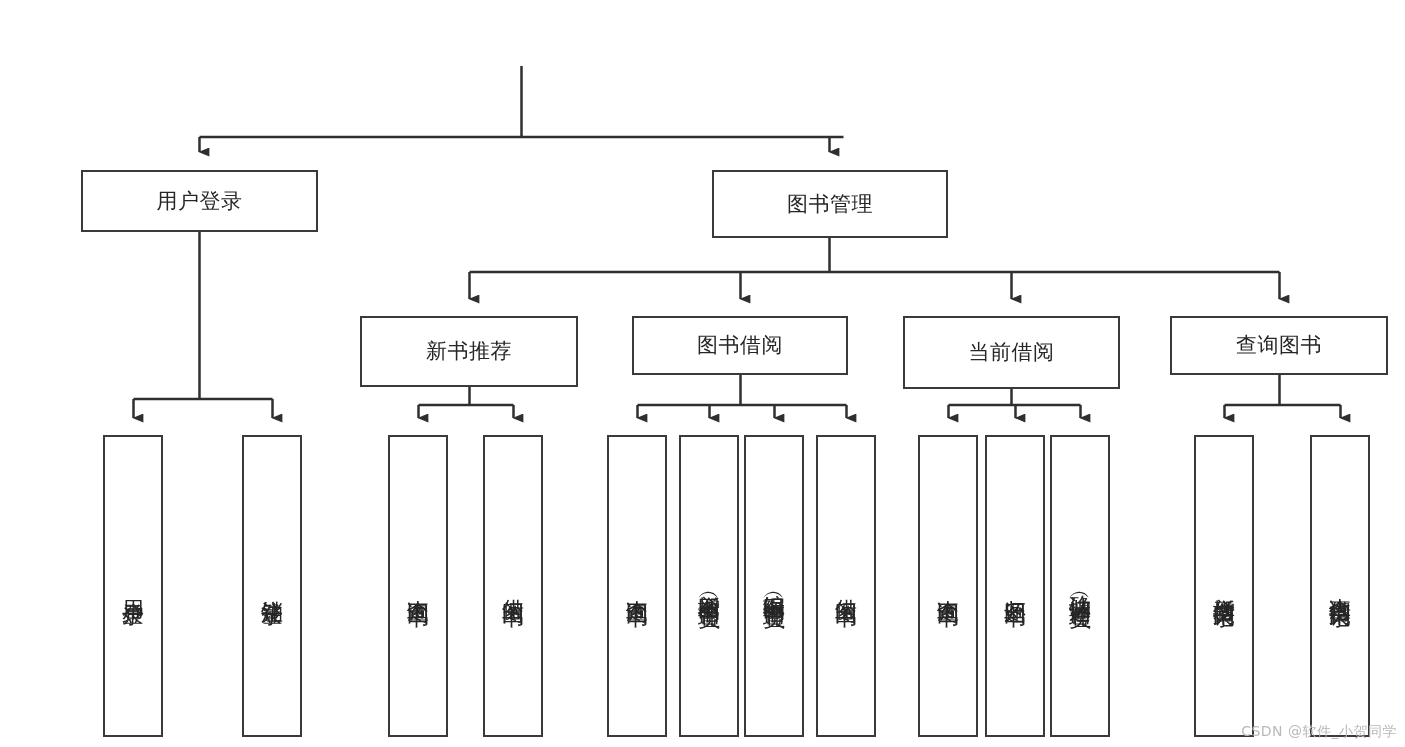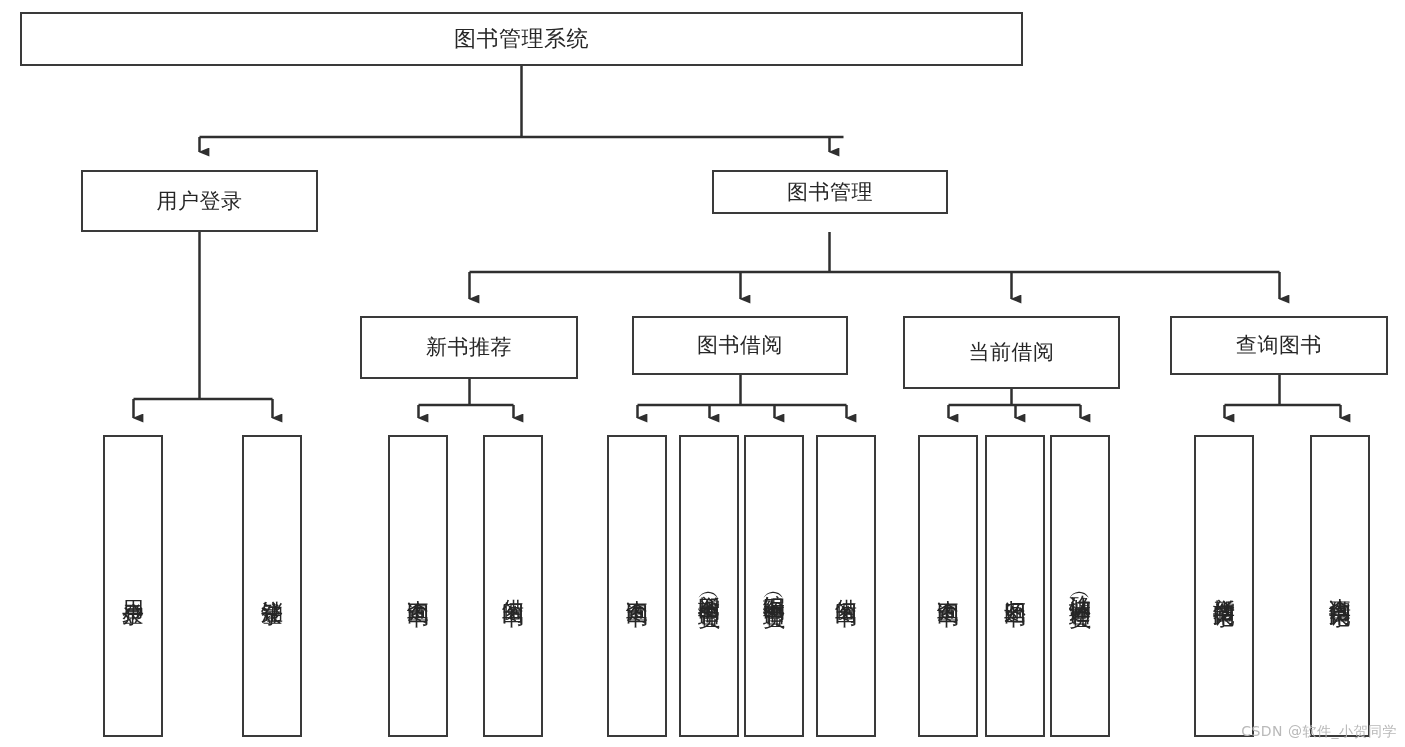--- a/index.html
+++ b/index.html
@@ -120,32 +120,29 @@
       <path d="M 1015.5 405 L 1015.5 418" marker-end="url(#arrow)"></path>
       <path d="M 1080.5 405 L 1080.5 418" marker-end="url(#arrow)"></path>
 
       <path d="M 1279.5 375 L 1279.5 405"></path>
       <path d="M 1224.5 405 L 1340.5 405"></path>
       <path d="M 1224.5 405 L 1224.5 418" marker-end="url(#arrow)"></path>
       <path d="M 1340.5 405 L 1340.5 418" marker-end="url(#arrow)"></path>
     </g>
   </svg>
 
-  <div class="node horiz root" style="left:20px; top:12px; width:1003px; height:54px;">
-    <span class="label">图书管理系统</span>
-  </div>
 
   <div class="node horiz" style="left:81px; top:170px; width:237px; height:62px;">
     <span class="label">用户登录</span>
   </div>
-  <div class="node horiz" style="left:712px; top:170px; width:236px; height:44px;">
+  <div class="node horiz" style="left:712px; top:170px; width:236px; height:68px;">
     <span class="label">图书管理</span>
   </div>
 
-  <div class="node horiz" style="left:360px; top:316px; width:218px; height:63px;">
+  <div class="node horiz" style="left:360px; top:316px; width:218px; height:71px;">
     <span class="label">新书推荐</span>
   </div>
   <div class="node horiz" style="left:632px; top:316px; width:216px; height:59px;">
     <span class="label">图书借阅</span>
   </div>
   <div class="node horiz" style="left:903px; top:316px; width:217px; height:73px;">
     <span class="label">当前借阅</span>
   </div>
   <div class="node horiz" style="left:1170px; top:316px; width:218px; height:59px;">
     <span class="label">查询图书</span>

